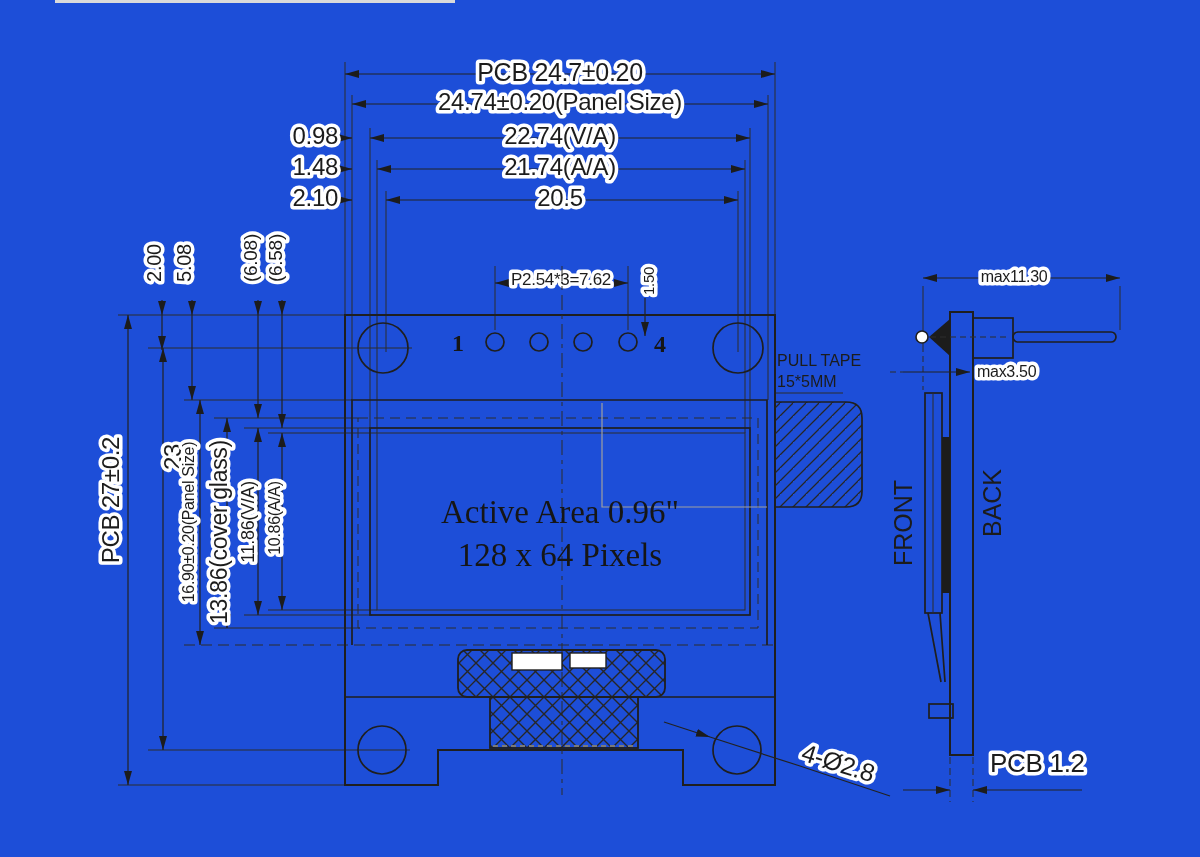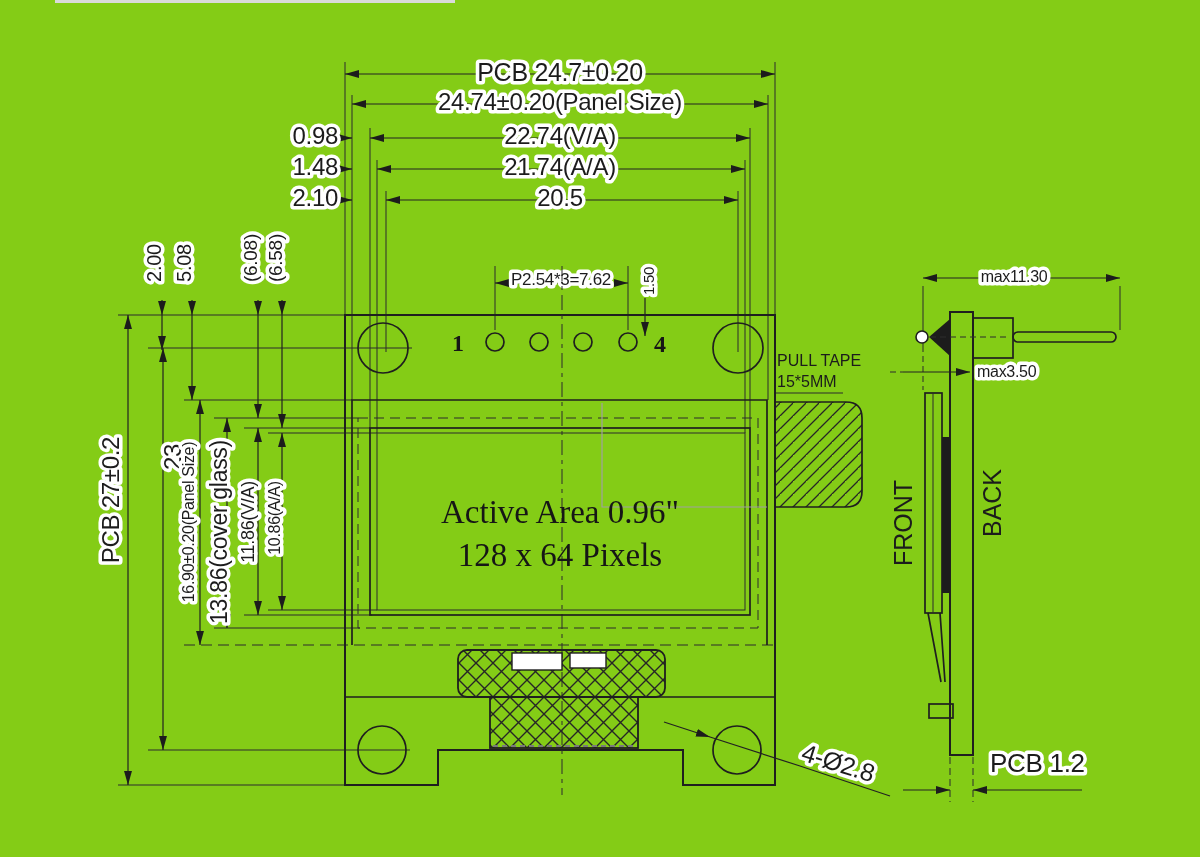--- a/index.html
+++ b/index.html
@@ -1,16 +1,16 @@
 <!DOCTYPE html>
 <html><head>
 <meta charset="utf-8">
 <style>
   html,body{margin:0;padding:0;background:#ffffff;}
-  #stage{position:relative;width:1200px;height:857px;background:#84cc16;overflow:hidden;
+  #stage{position:relative;width:1200px;height:857px;background:#1d4ed8;overflow:hidden;
          font-family:"Liberation Sans",sans-serif;}
   svg{position:absolute;left:0;top:0;}
   
   .dt{font-family:"Liberation Sans",sans-serif;fill:#1c1c1c;stroke:#ffffff;stroke-width:7px;
       paint-order:stroke;stroke-linejoin:round;letter-spacing:-0.3px;}
   .serif{font-family:"Liberation Serif",serif;fill:#161616;}
   .ol{stroke:#1f1f1f;stroke-width:2;fill:none;stroke-linejoin:miter;}
   .ol15{stroke:#1f1f1f;stroke-width:1.7;fill:none;}
   .dl{stroke:#222222;stroke-width:1.2;fill:none;}
   .el{stroke:#2c2c2c;stroke-width:1;fill:none;}

